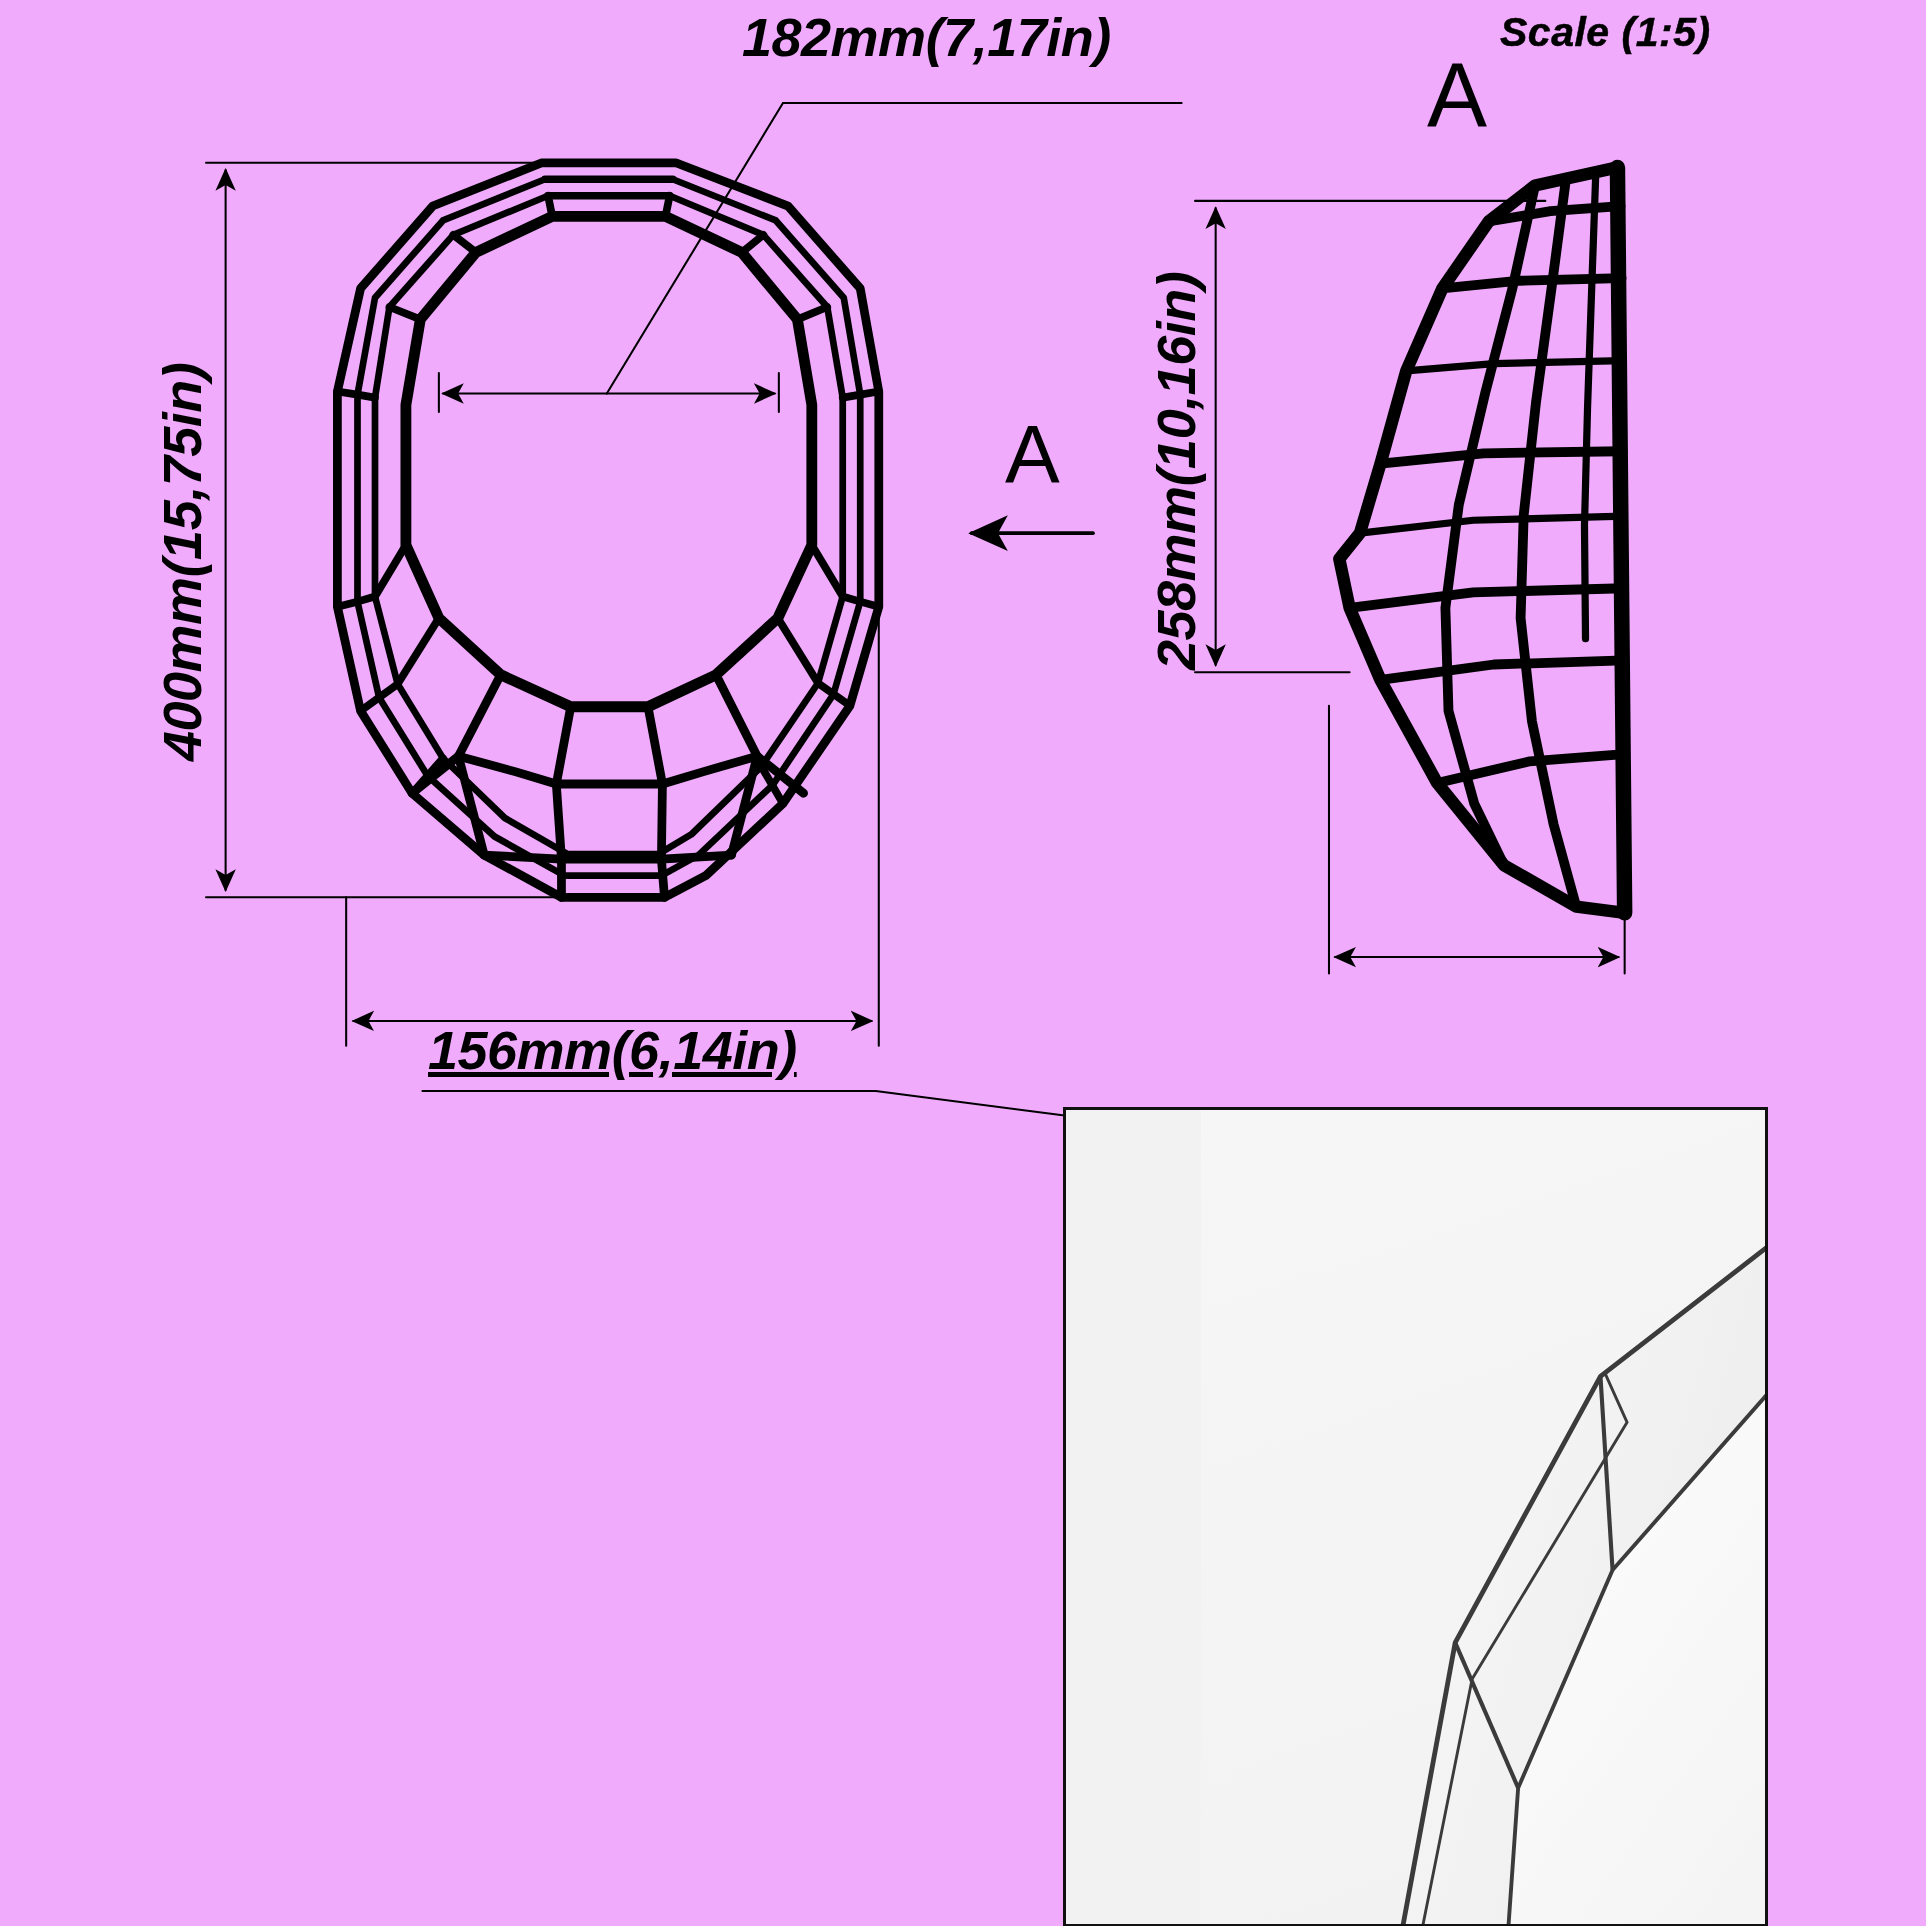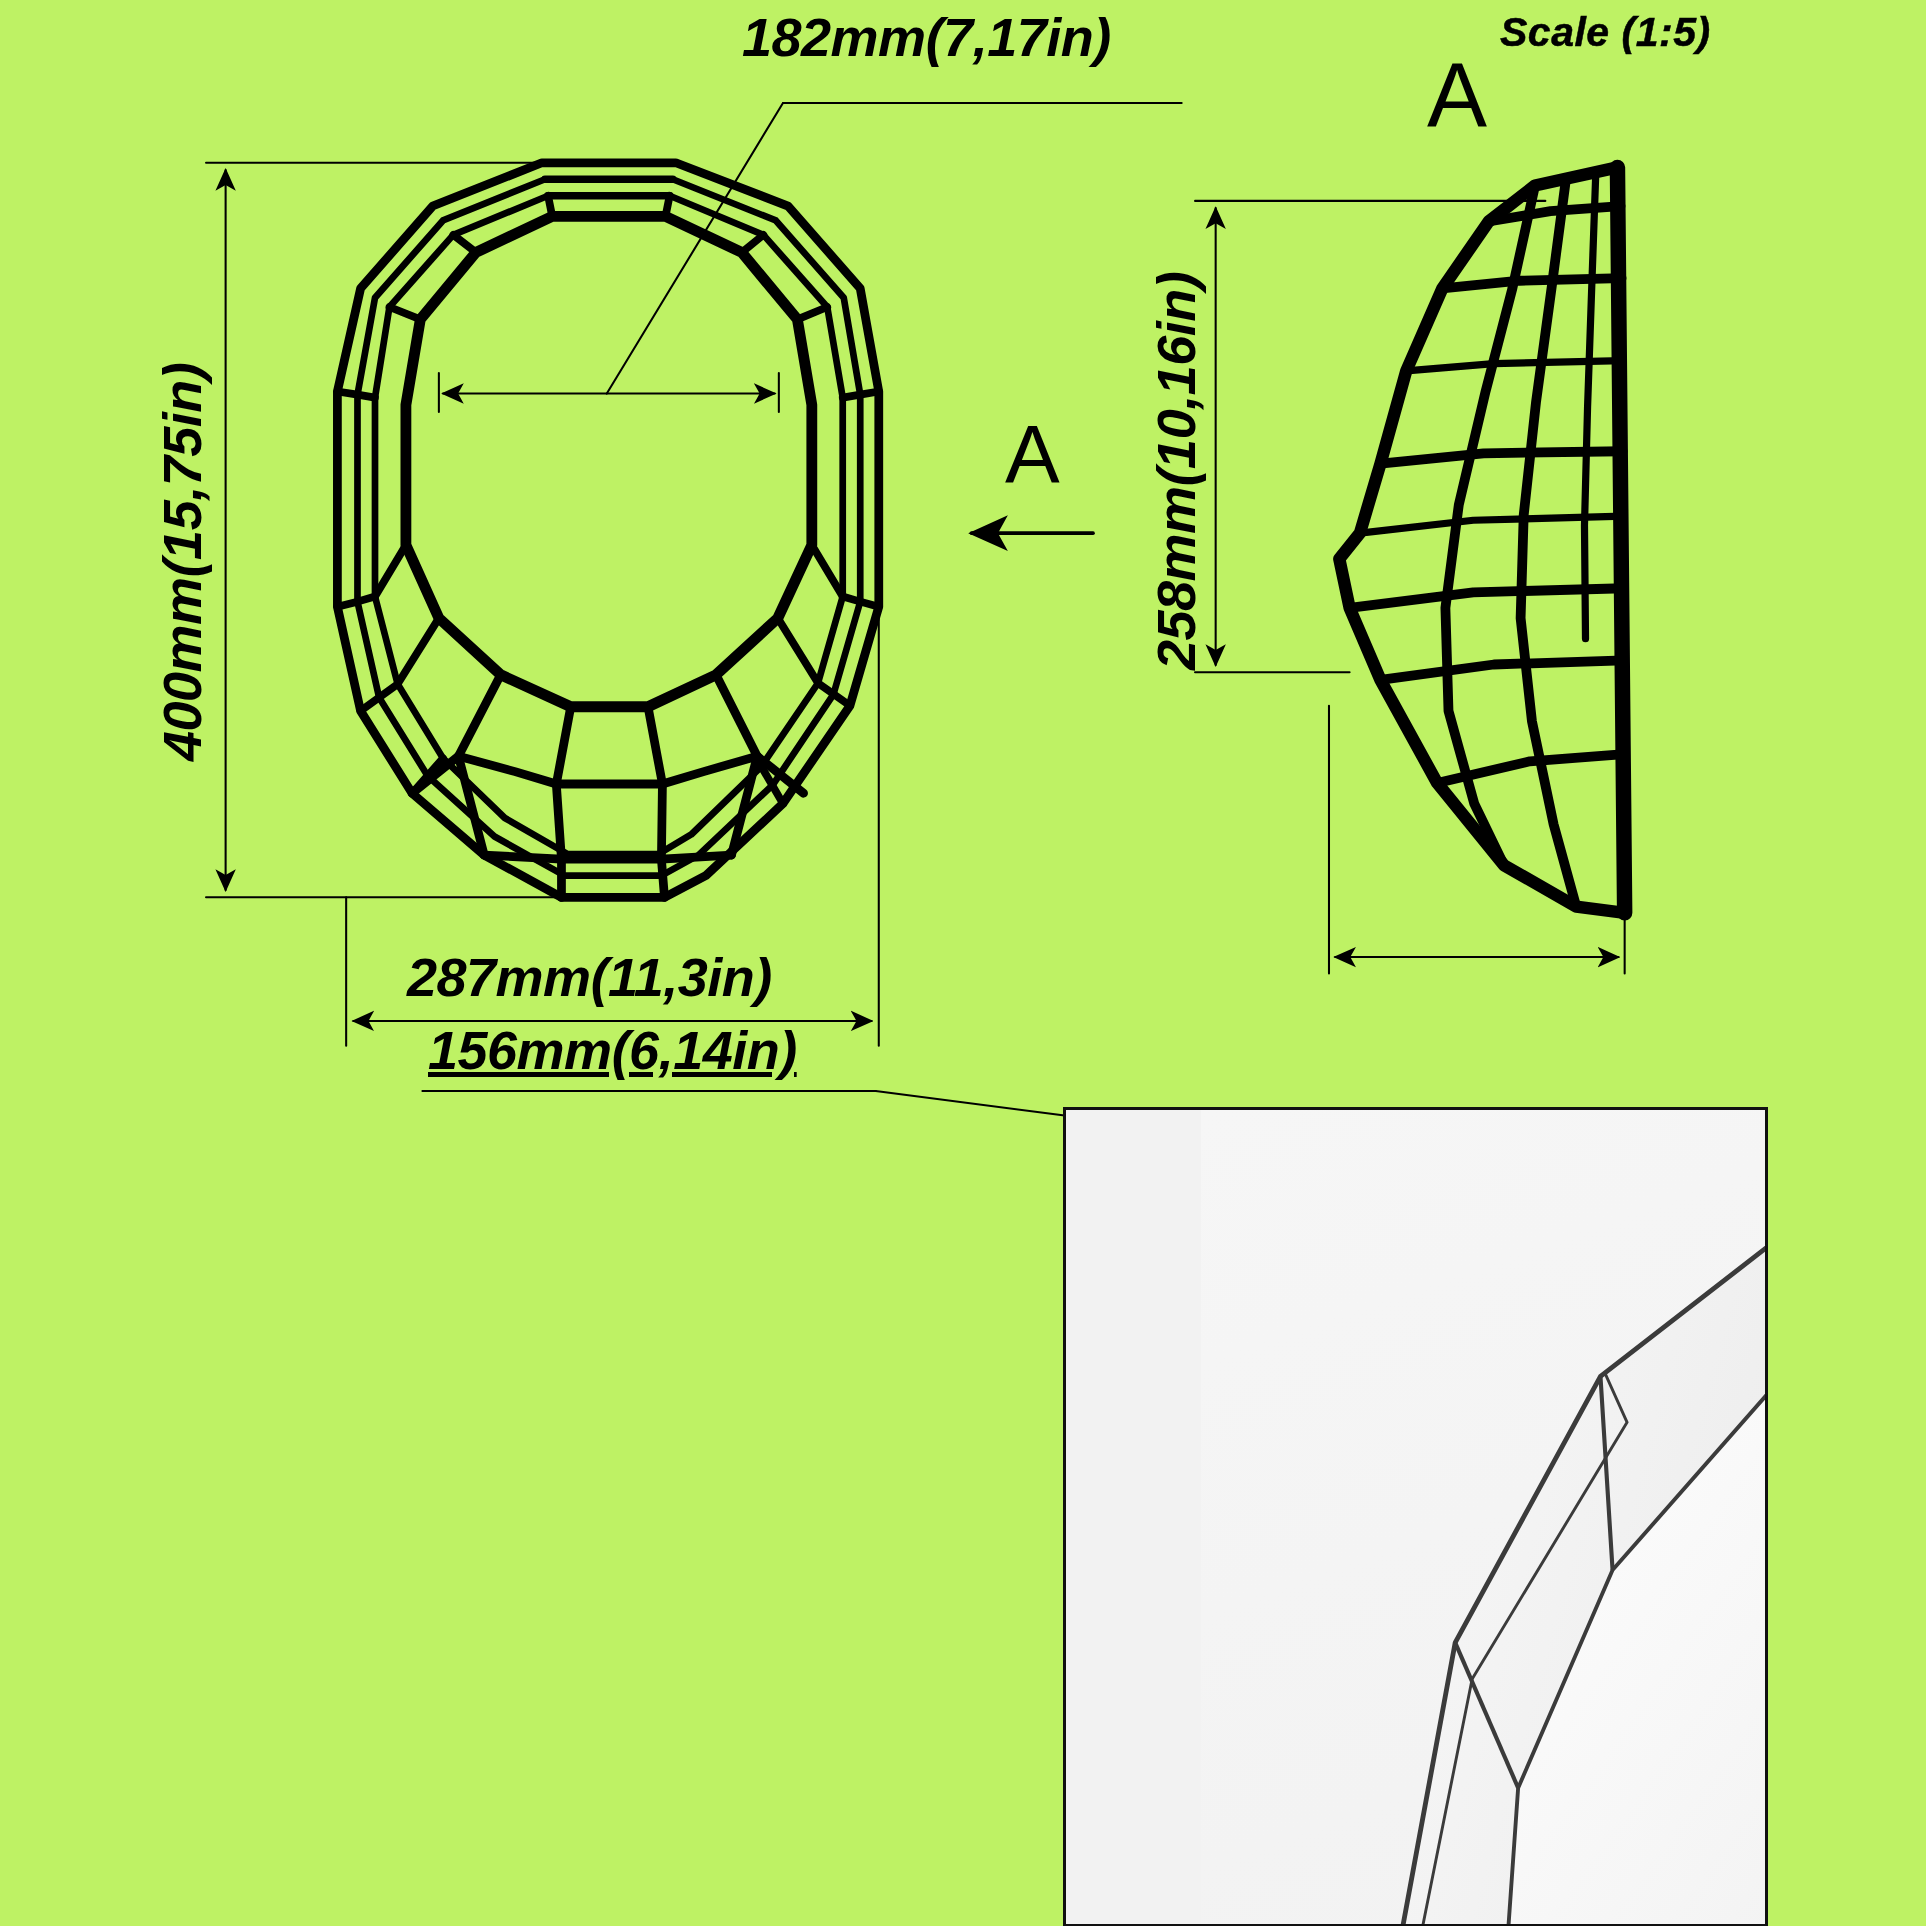--- a/index.html
+++ b/index.html
@@ -1,21 +1,21 @@
 <!DOCTYPE html>
 <html style="font-size:8.2px"><head>
 <meta charset="utf-8">
 <title>Technical Drawing</title>
 <style>
   html,body{margin:0;padding:0;background:#ffffff;}
   body{font-family:"Liberation Sans", sans-serif;}
   #sheet{
     position:relative;
     width:1926px;height:1926px;
-    background:#bef264;
+    background:#f0abfc;
     overflow:hidden;
   }
   #sheet svg{position:absolute;left:0;top:0;width:1926px;height:1926px;}
   .lbl{
     position:absolute;
     font-family:"Liberation Sans", sans-serif;
     font-style:italic;
     font-weight:bold;
     color:#000;
     white-space:nowrap;
@@ -199,21 +199,20 @@
         <path d="M2592,1858 L3142,1858" marker-start="url(#ah)" marker-end="url(#ah)"></path>
       </g>
 
     </g>
   </svg>
 
   <div class="lbl dim-txt" style="left:742px;top:10.3px;">182mm(7,17in)</div>
 
   <div class="lbl dim-txt rot90" style="left:155px;top:761px;">400mm(15,75in)</div>
 
-  <div class="lbl dim-txt" style="left:407px;top:950px;">287mm(11,3in)</div>
 
   <div class="lbl dim-txt" style="left:428px;top:1023px;text-decoration:underline;">156mm(6,14in)</div>
 
   <div class="lbl dim-txt rot90" style="left:1149px;top:670px;">258mm(10,16in)</div>
 
   <div class="lbl sec-letter" style="left:1005px;top:407px;font-size:82px;">A</div>
 
   <div class="lbl sec-letter" style="left:1427px;top:44px;font-size:90px;">A</div>
 
   <div class="lbl scale-txt" style="left:1500px;top:9.3px;">Scale (1:5)</div>

